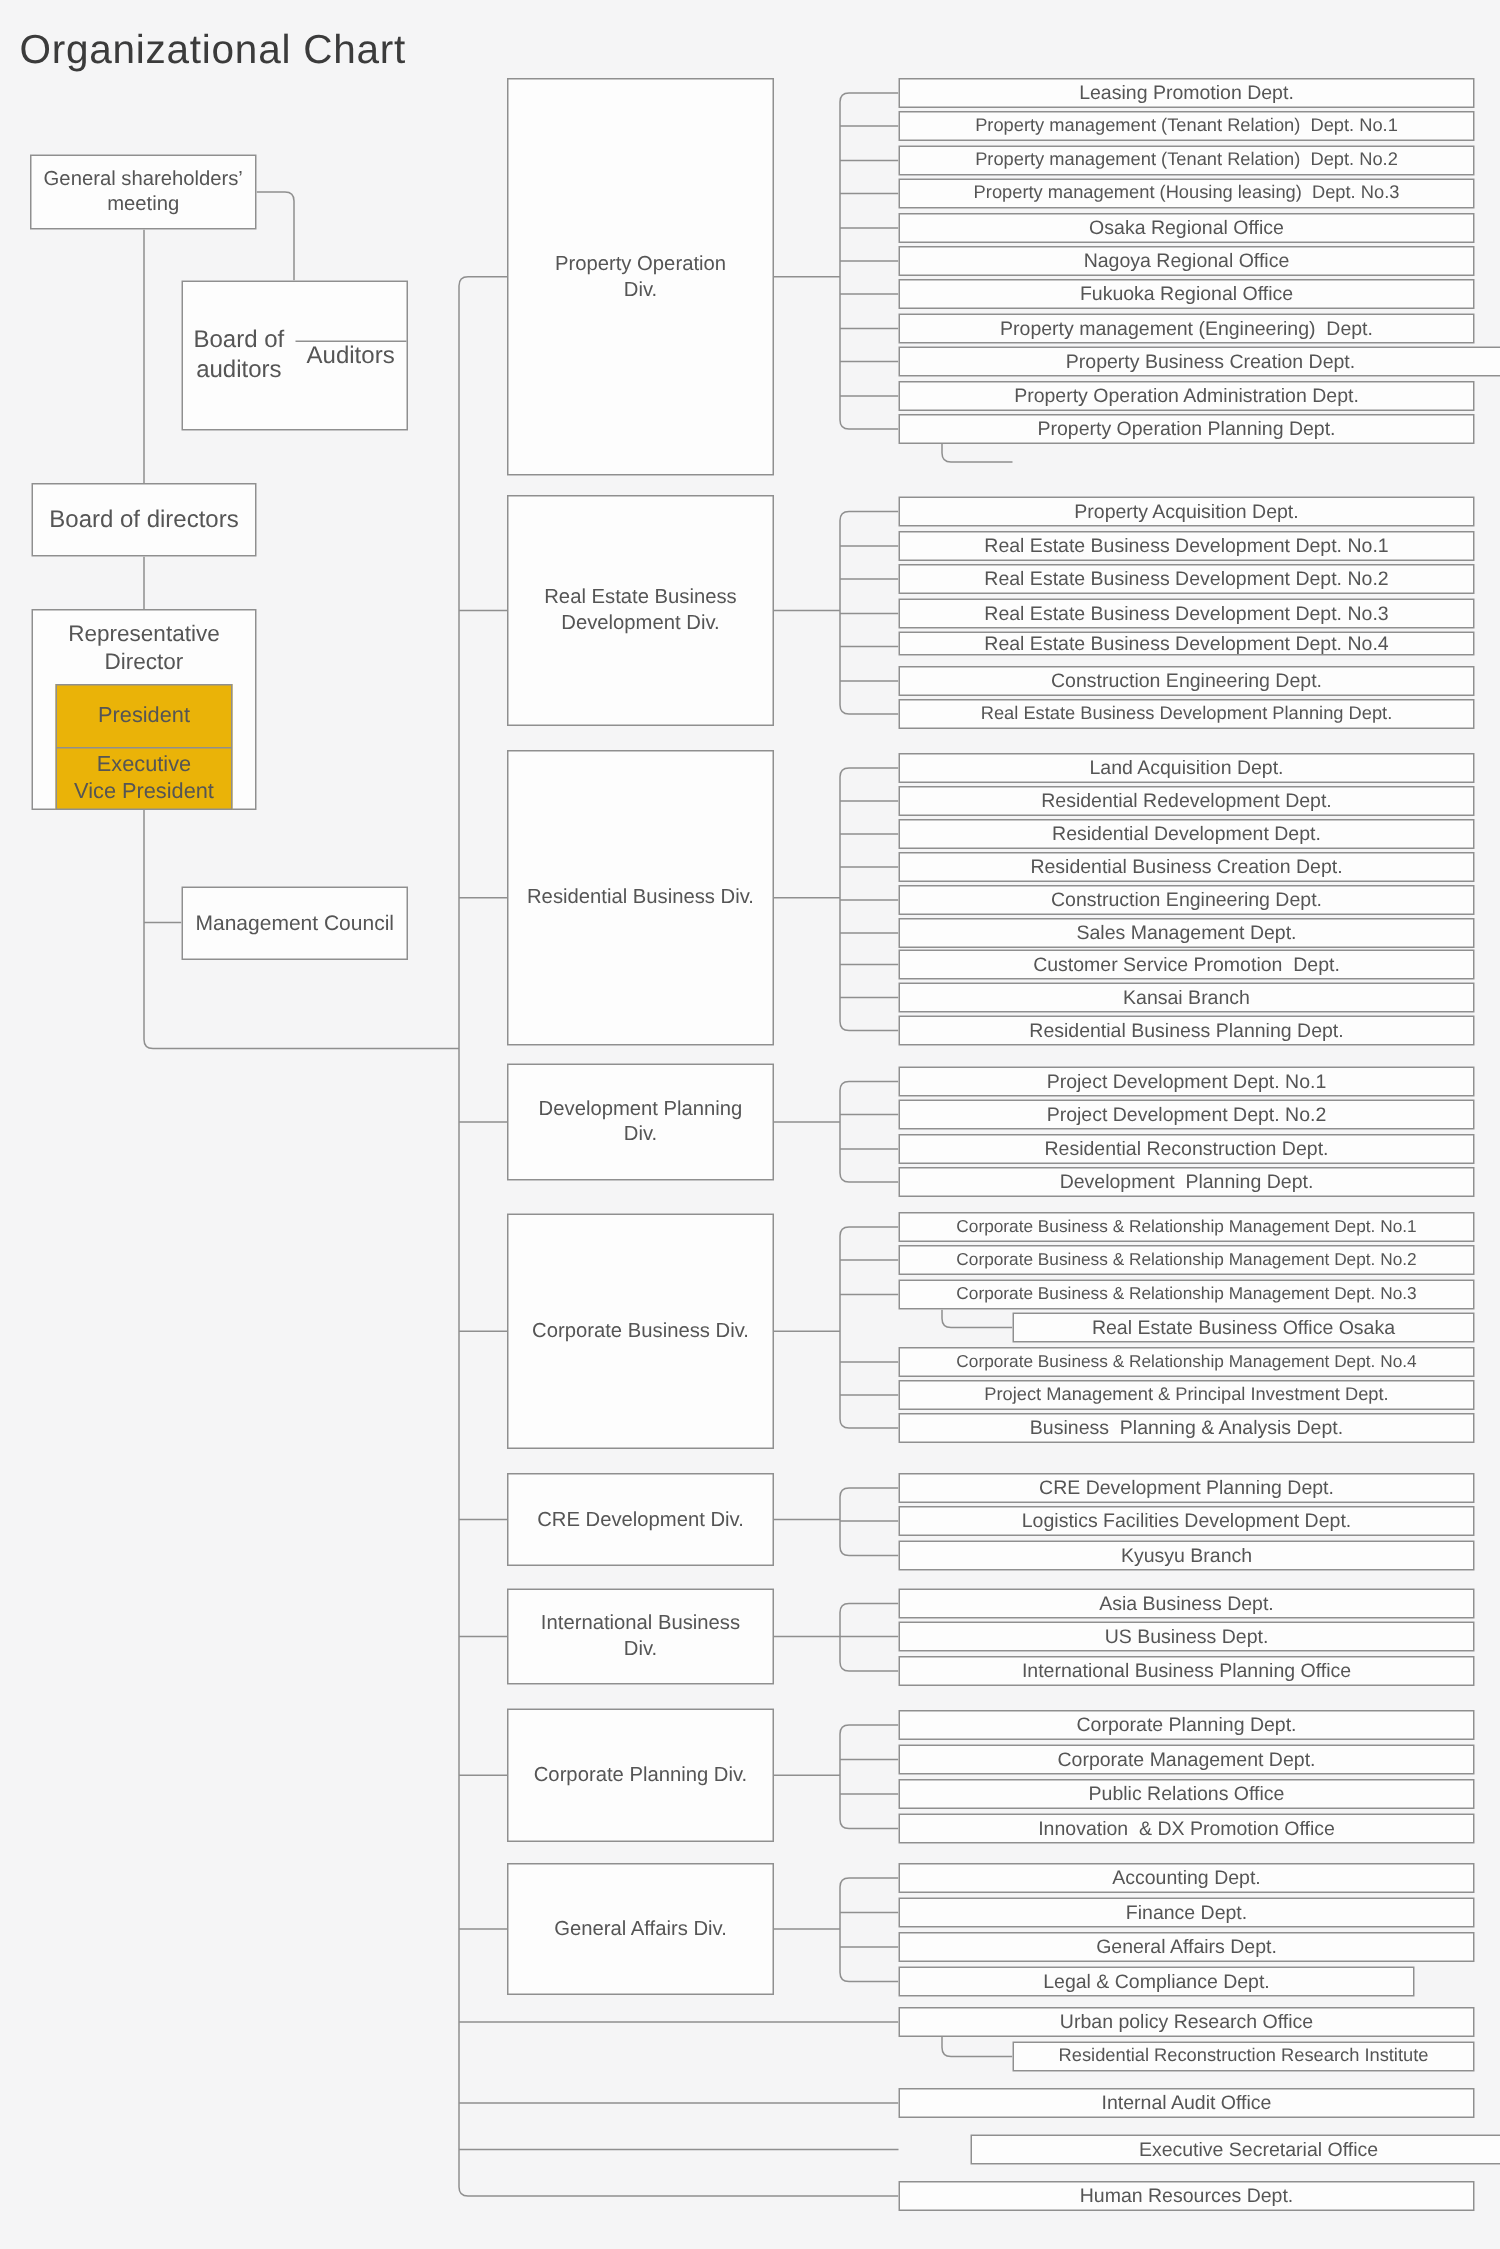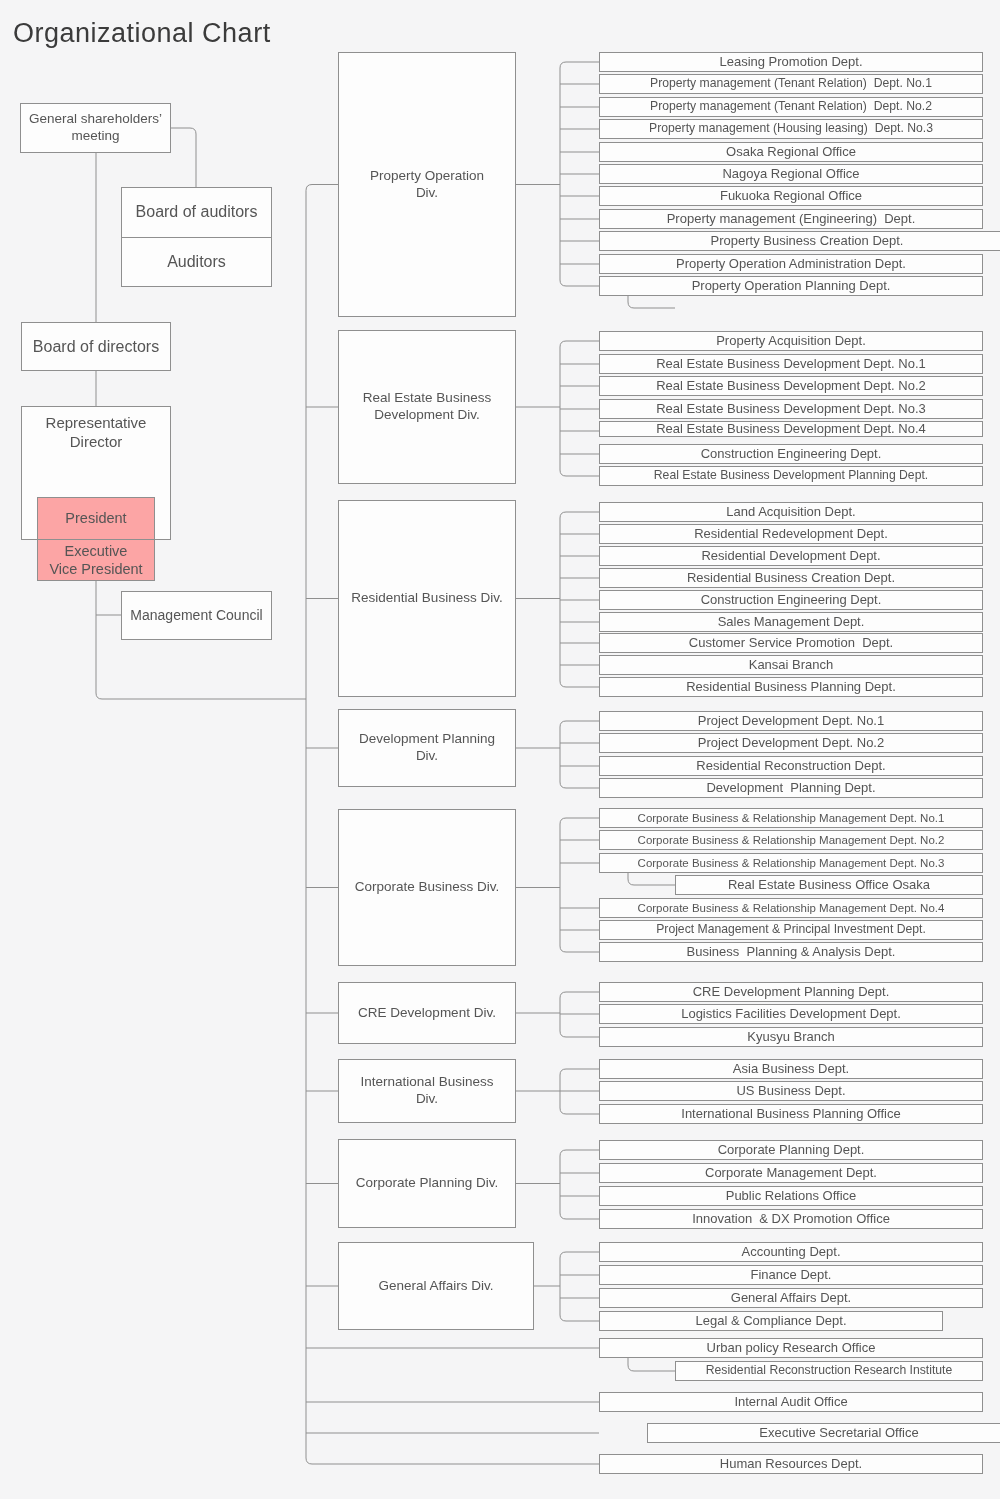--- a/index.html
+++ b/index.html
@@ -10,29 +10,29 @@
   .title{position:absolute;left:13px;top:18px;margin:0;font-size:27px;font-weight:400;
          letter-spacing:.5px;color:#3b3b3b;}
   .box{position:absolute;box-sizing:border-box;background:#fdfdfd;border:1px solid #8f8f8f;
        display:flex;align-items:center;justify-content:center;text-align:center;line-height:1.25;}
   .pre{white-space:pre-line;}
   .lbl{display:block;}
   .deptbox .lbl{white-space:pre;}
   .divbox .lbl{white-space:pre-line;}
   .divbox{font-size:13.5px;}
   .gsm{left:20px;top:103px;width:151px;height:50px;font-size:13.5px;}
-  .aud{left:121px;top:187px;width:151px;height:100px;flex-direction:column;font-size:16px;padding:0;}
+  .aud{left:121px;top:187px;width:151px;height:100px;flex-direction:row;font-size:16px;padding:0;}
   .aud .cell,.innerbox .cell{flex:1;display:flex;align-items:center;justify-content:center;width:100%;}
   .ct{border-top:1px solid #8f8f8f;}
   .bod{left:21px;top:322px;width:150px;height:49px;font-size:16px;}
   .repdir{left:21px;top:406px;width:150px;height:134px;font-size:15px;
           flex-direction:column;justify-content:flex-start;}
   .rd-label{margin-top:7px;}
   .innerbox{position:absolute;left:15px;top:49px;width:118px;height:84px;box-sizing:border-box;
-            border:1px solid #8f8f8f;background:#fca5a5;display:flex;flex-direction:column;font-size:14.5px;margin-top:41px;}
+            border:1px solid #8f8f8f;background:#eab308;display:flex;flex-direction:column;font-size:14.5px;}
   .mgmt{left:121px;top:591px;width:151px;height:49px;font-size:14px;}
 </style>
 </head>
 <body>
 
 <div id="chart">
   <svg id="wires" width="1000" height="1499" viewBox="0 0 1000 1499">
       <path id="wirepath" d="M 96 153 V 322 M 171 128 H 190 Q 196 128 196 134 V 187 M 96 371 V 406 M 96 540 V 693 Q 96 699 102 699 H 306 M 96 615 H 121 M 338 184.5 H 312 Q 306 184.5 306 190.5 V 1458 Q 306 1464 312 1464 H 599 M 515 184.5 H 560 M 628 296 V 302 Q 628 308 634 308 H 675 M 599 62 H 566 Q 560 62 560 68 V 280 Q 560 286 566 286 H 599 M 560 84 H 599 M 560 107 H 599 M 560 129 H 599 M 560 152 H 599 M 560 174 H 599 M 560 196 H 599 M 560 219 H 599 M 560 241 H 599 M 560 264 H 599 M 306 407 H 338 M 515 407 H 560 M 599 341 H 566 Q 560 341 560 347 V 470 Q 560 476 566 476 H 599 M 560 364 H 599 M 560 386 H 599 M 560 409 H 599 M 560 431 H 599 M 560 454 H 599 M 306 598.5 H 338 M 515 598.5 H 560 M 599 512 H 566 Q 560 512 560 518 V 681 Q 560 687 566 687 H 599 M 560 534 H 599 M 560 556 H 599 M 560 578 H 599 M 560 600 H 599 M 560 622 H 599 M 560 643 H 599 M 560 665 H 599 M 306 748 H 338 M 515 748 H 560 M 599 721 H 566 Q 560 721 560 727 V 782 Q 560 788 566 788 H 599 M 560 743 H 599 M 560 766 H 599 M 306 887.5 H 338 M 515 887.5 H 560 M 628 873 V 879 Q 628 885 634 885 H 675 M 599 818 H 566 Q 560 818 560 824 V 946 Q 560 952 566 952 H 599 M 560 840 H 599 M 560 863 H 599 M 560 908 H 599 M 560 930 H 599 M 306 1013 H 338 M 515 1013 H 560 M 599 992 H 566 Q 560 992 560 998 V 1031 Q 560 1037 566 1037 H 599 M 560 1014 H 599 M 306 1091 H 338 M 515 1091 H 560 M 599 1069 H 566 Q 560 1069 560 1075 V 1108 Q 560 1114 566 1114 H 599 M 560 1091 H 599 M 306 1183.5 H 338 M 515 1183.5 H 560 M 599 1150 H 566 Q 560 1150 560 1156 V 1213 Q 560 1219 566 1219 H 599 M 560 1173 H 599 M 560 1196 H 599 M 306 1286 H 338 M 515 1286 H 560 M 599 1252 H 566 Q 560 1252 560 1258 V 1315 Q 560 1321 566 1321 H 599 M 560 1275 H 599 M 560 1298 H 599 M 306 1348 H 599 M 628 1358 V 1365 Q 628 1371 634 1371 H 675 M 306 1402 H 599 M 306 1433 H 599"></path>
     </svg>
 
@@ -230,21 +230,21 @@
     </div>
     <div class="box deptbox" style="left: 599px; top: 1163px; width: 384px; height: 20px; font-size: 13px;">
       <span class="lbl">Corporate Management Dept.</span>
     </div>
     <div class="box deptbox" style="left: 599px; top: 1186px; width: 384px; height: 20px; font-size: 13px;">
       <span class="lbl">Public Relations Office</span>
     </div>
     <div class="box deptbox" style="left: 599px; top: 1209px; width: 384px; height: 20px; font-size: 13px;">
       <span class="lbl">Innovation  &amp; DX Promotion Office</span>
     </div>
-    <div class="box divbox" style="left: 338px; top: 1242px; width: 196px; height: 88px;">
+    <div class="box divbox" style="left: 338px; top: 1242px; width: 178px; height: 88px;">
       <span class="lbl">General Affairs Div.</span>
     </div>
     <div class="box deptbox" style="left: 599px; top: 1242px; width: 384px; height: 20px; font-size: 13px;">
       <span class="lbl">Accounting Dept.</span>
     </div>
     <div class="box deptbox" style="left: 599px; top: 1265px; width: 384px; height: 20px; font-size: 13px;">
       <span class="lbl">Finance Dept.</span>
     </div>
     <div class="box deptbox" style="left: 599px; top: 1288px; width: 384px; height: 20px; font-size: 13px;">
       <span class="lbl">General Affairs Dept.</span>

